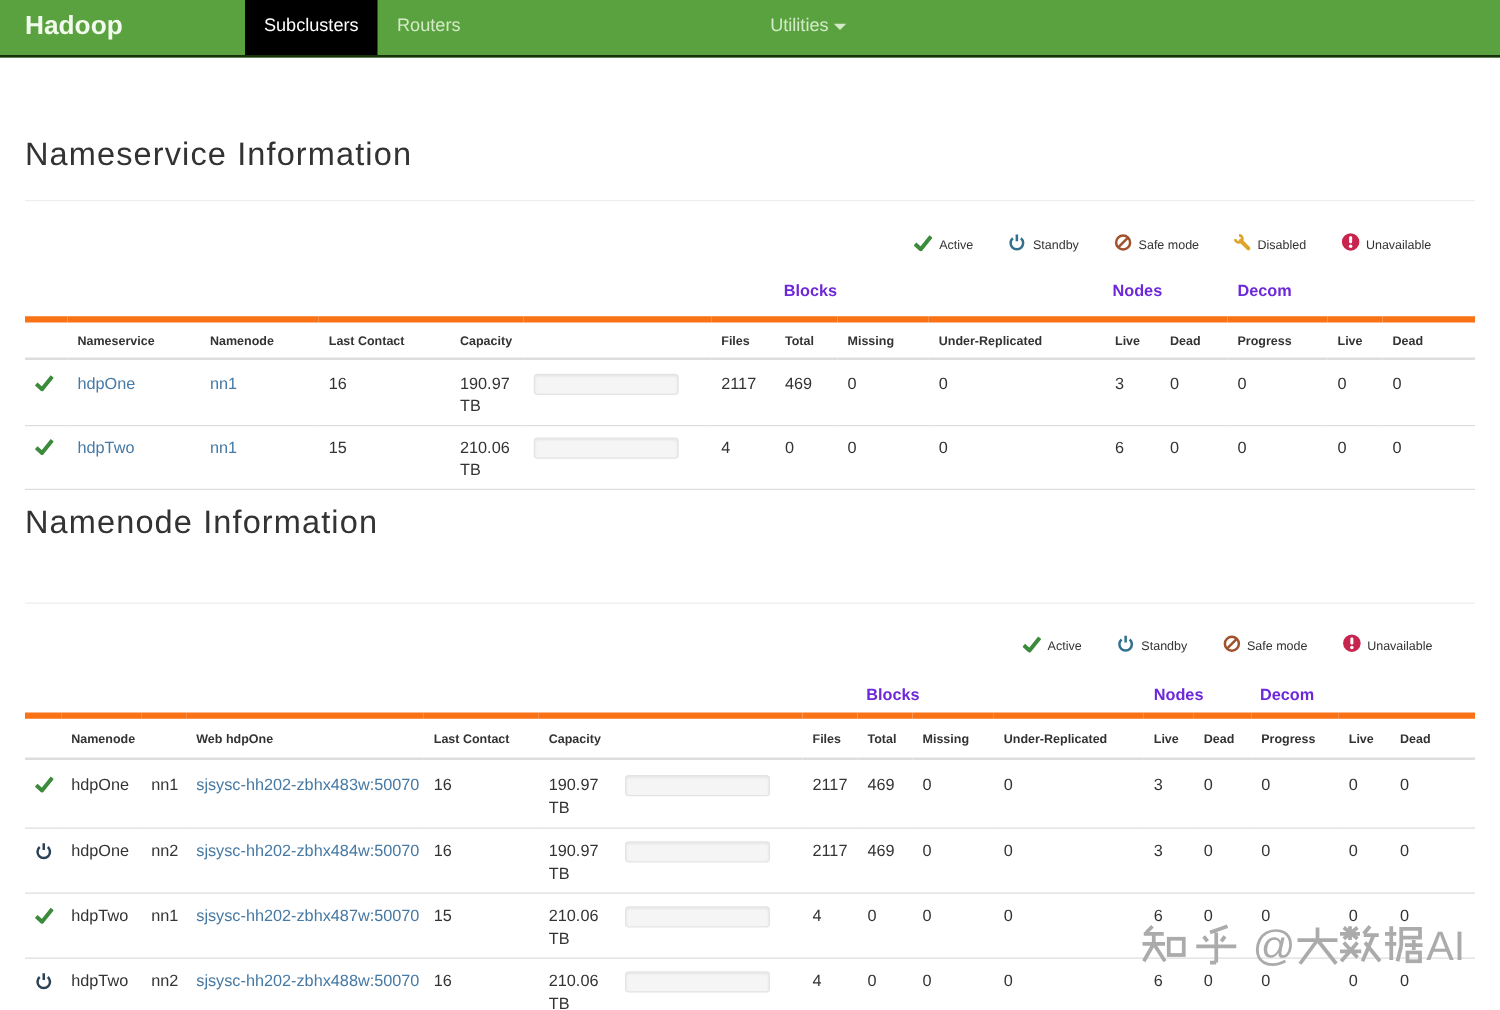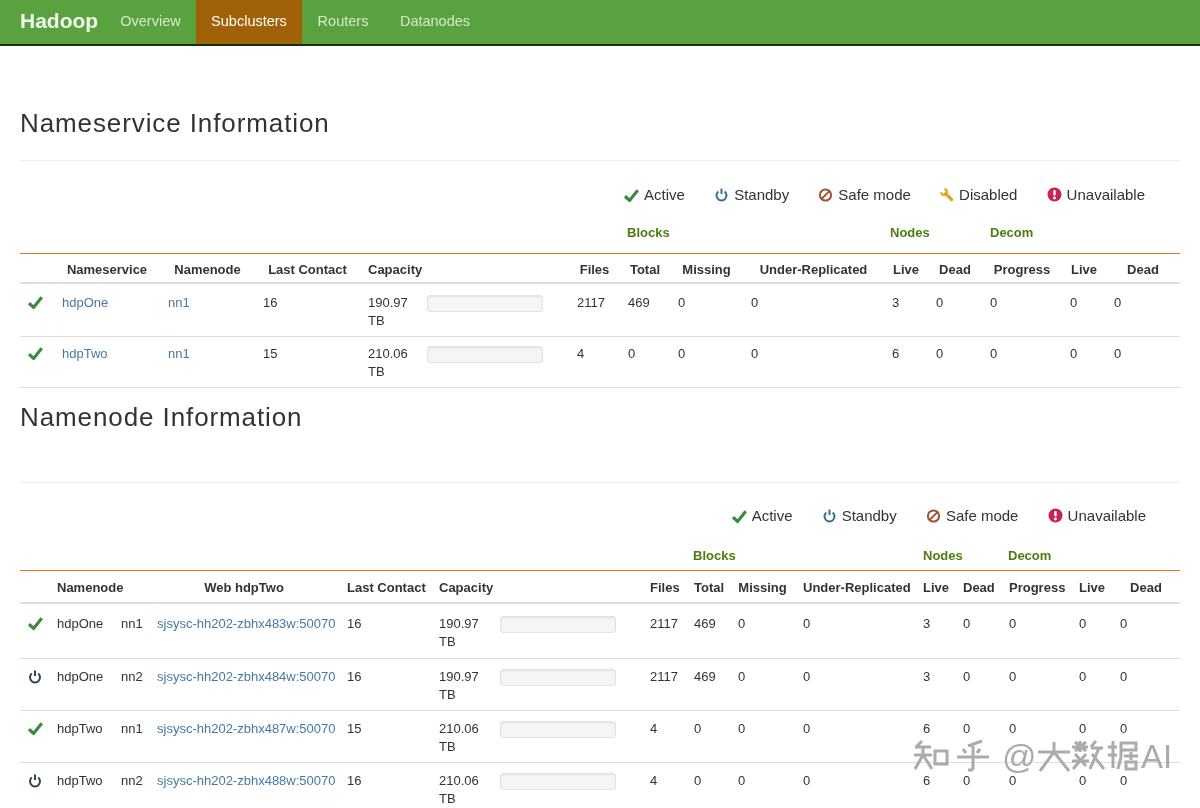--- a/index.html
+++ b/index.html
@@ -7,42 +7,42 @@
   font-family:"Liberation Sans", sans-serif; color:#333; }
 .abs { position:absolute; }
 
 
 #navbar { position:absolute; top:0; left:0; width:1200px; height:44px;
   background:#5aa23f; border-bottom:2px solid #17310b; }
 #brand { position:absolute; left:20px; top:10px; line-height:1;
   font-size:21px; color:#f2faee;font-weight:bold; }
 .navitem { position:absolute; top:0; height:44px; line-height:42px;
   font-size:14.5px; color:#d2ebc6; text-align:center; }
-.navitem.active { background:#a16207; color:#fff;text-align:center; }
+.navitem.active { background:#000000; color:#fff;text-align:center; }
 .caret { display:inline-block; width:0; height:0; margin-left:4px; vertical-align:middle;
   border-left:5px solid transparent; border-right:5px solid transparent; border-top:5px solid #d2ebc6; }
 
 
 h1 { font-size:26px; font-weight:400; color:#333; line-height:1; white-space:nowrap; letter-spacing:0.9px; }
 .hr { position:absolute; left:20px; width:1160px; border-top:1px solid #eee; height:0; }
 
 
-.legend { position:absolute; font-size:15px; color:#333; white-space:nowrap;text-align:center; }
+.legend { position:absolute; font-size:10px; color:#333; white-space:nowrap;text-align:center; }
 .legend .it { display:inline-block; margin-left:25px; }
 .legend .it:first-child { margin-left:0; }
 .legend svg { vertical-align:-2px; margin-right:5px; }
 
 
-.grp { position:absolute; font-size:13px; font-weight:bold; color:#4d7c0f; }
+.grp { position:absolute; font-size:13px; font-weight:bold; color:#6d28d9; }
 
 
 table { position:absolute; left:20px; border-collapse:collapse; table-layout:fixed;
   font-size:13px; color:#333; border-bottom:1px solid #ddd; }
-th { text-align:center; font-size:13px; font-weight:bold; padding:8px 8px 5px 8px;
-  border-top:1px solid #f97316; border-bottom:2px solid #ddd; line-height:15px; white-space:nowrap;}
+th { text-align:left; font-size:10px; font-weight:bold; padding:8px 8px 5px 8px;
+  border-top:5px solid #f97316; border-bottom:2px solid #ddd; line-height:15px; white-space:nowrap;}
 td { padding:10px 8px 7px 8px; border-top:1px solid #ddd; line-height:17.5px;
   vertical-align:top; overflow:hidden; }
 td.nw { white-space:nowrap; }
 a { color:#4679a4; text-decoration:none; }
 .pbar { width:114px; height:15px; background:#f5f5f5; border:1px solid #e3e3e3;
   border-radius:3px; margin-top:1px; box-shadow:inset 0 1px 2px rgba(0,0,0,.08); }
 td svg { display:block; margin-top:2px; }
 
 tr.r1 td { padding-top:10px; padding-bottom:7px; }
 tr.r2 td { padding-top:8px; padding-bottom:7px; }
@@ -51,24 +51,23 @@
 #t2 td { padding-top:9px; padding-bottom:7px; }
 
 
 #wm { position:absolute; left:905px; top:738px; width:280px; height:42px; }
 </style>
 </head>
 <body>
 
 <div id="navbar">
   <div id="brand">Hadoop</div>
-  <div class="navitem" style="left:105px;width:91px;">Overview</div>
   <div class="navitem active" style="left:196px;width:106px;">Subclusters</div>
   <div class="navitem" style="left:302px;width:82px;">Routers</div>
-  <div class="navitem" style="left:384px;width:102px;">Datanodes</div>
+  <div class="navitem" style="left:598px;width:97px;">Utilities<span class="caret"></span></div>
 </div>
 
 <h1 class="abs" style="left:20px; top:110px;">Nameservice Information</h1>
 <div class="hr" style="top:160px;"></div>
 
 <div class="legend" style="top:186px; right:55px;">
   <span class="it"><svg width="15" height="13" viewBox="0 0 15 13">
         <path d="M1 7.2 L5.6 11.4 L13.8 1.2" fill="none" stroke="#3c8a3c" stroke-width="3.2"></path>
       </svg>Active</span>
   <span class="it"><svg width="15" height="14" viewBox="0 0 14 14">
@@ -224,21 +223,21 @@
     <col style="width:46px">
       <col style="width:70px">
       <col style="width:41px">
       <col style="width:68px">
   </colgroup>
   <thead>
       <tr>
     <th></th>
         <th>Namenode</th>
         <th></th>
-        <th>Web hdpTwo</th>
+        <th>Web hdpOne</th>
         <th>Last Contact</th>
         <th>Capacity</th>
         <th></th>
     <th>Files</th>
         <th>Total</th>
         <th>Missing</th>
         <th>Under-Replicated</th>
         <th>Live</th>
         <th>Dead</th>
     <th>Progress</th>

